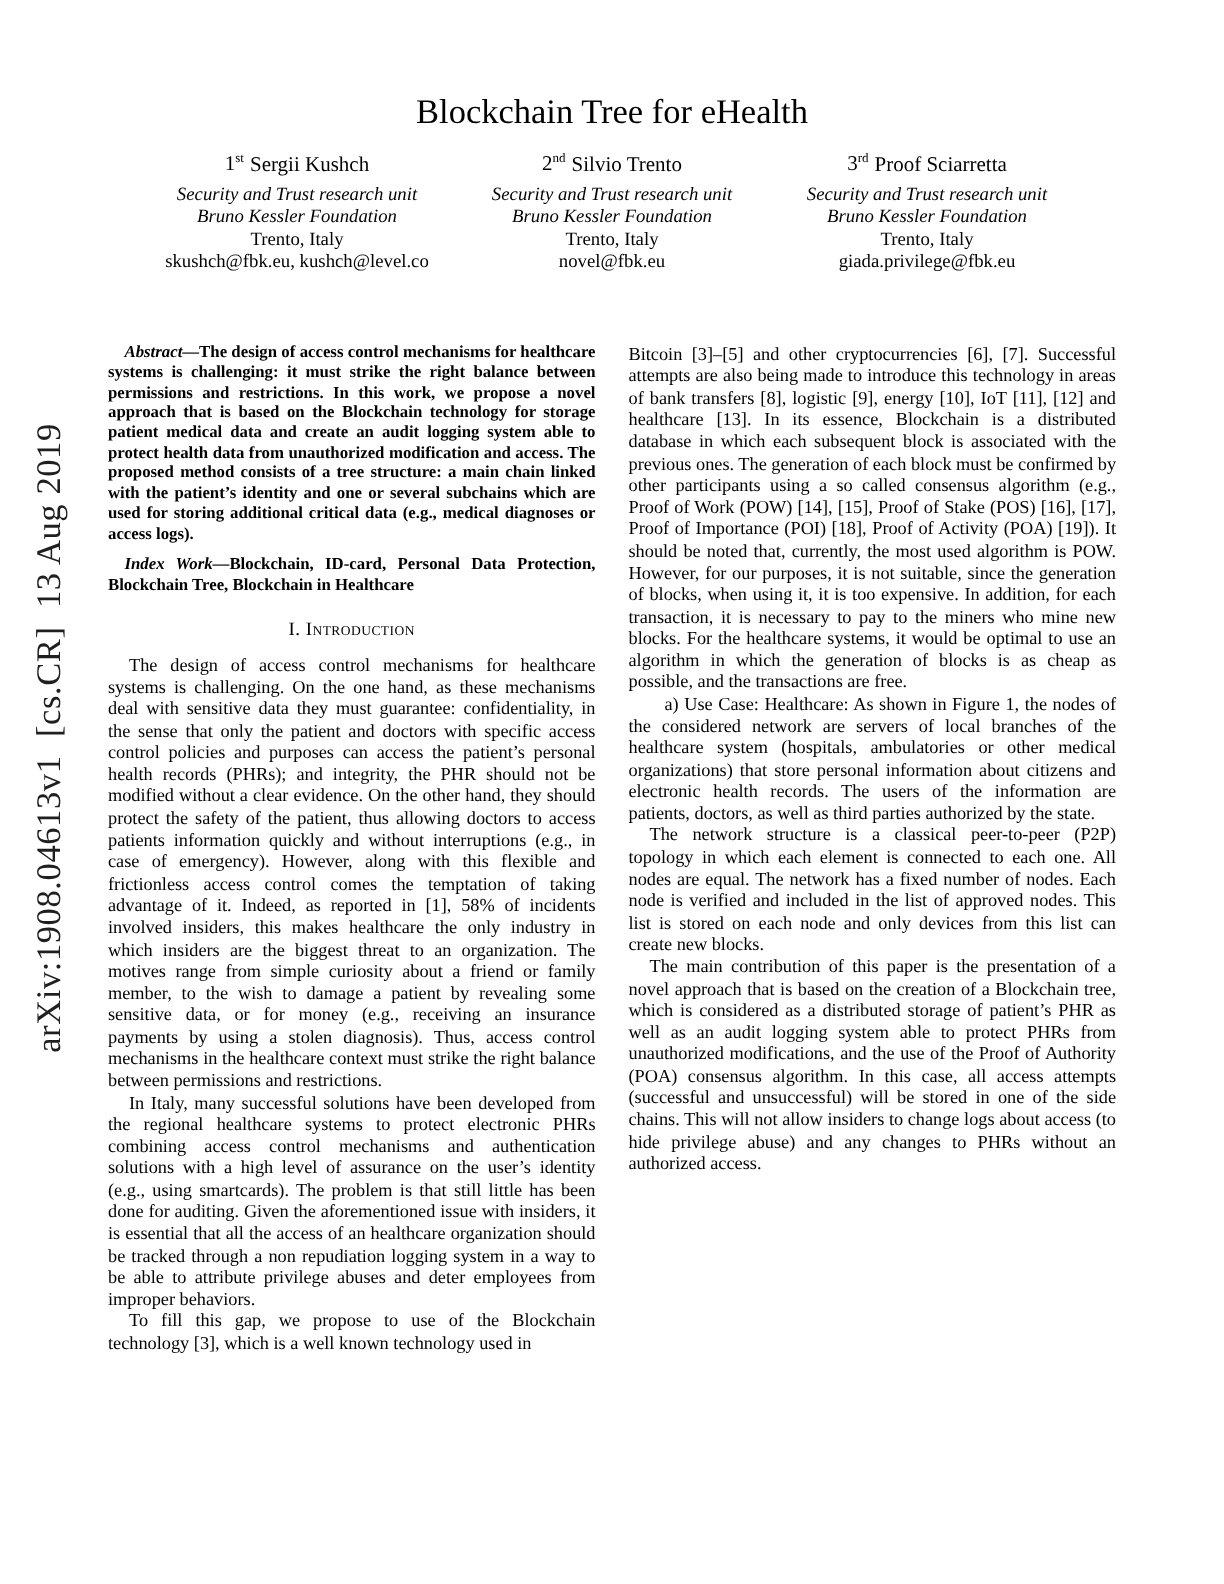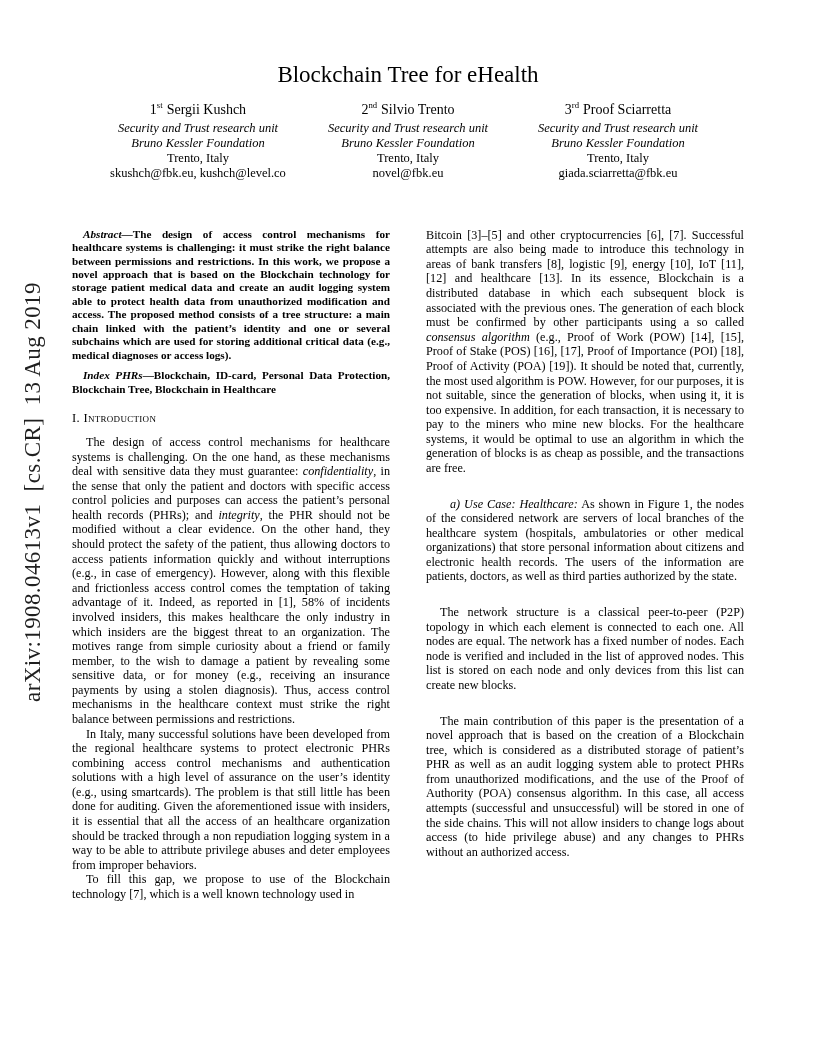--- a/index.html
+++ b/index.html
@@ -36,53 +36,53 @@
     gap: 22px;
     margin-top: 12px;
   }
   .author { text-align: center; font-size: 12.5px; line-height: 1.22; min-width: 188px; }
   .a-name { font-size: 14px; margin-bottom: 3px; }
   .a-name sup { font-size: 62%; }
   .a-name .nm { margin-left: 4px; }
   .a-aff { font-style: italic; font-family: Liberation Serif, serif; }
   .body-cols {
     display: flex;
-    gap: 36px;
+    gap: 22px;
     margin: 46px 72px 0 72px;
   }
   .col { width: 326px; }
   .para {
     font-size: 12.2px;
     line-height: 1.195;
     text-align: justify;
     text-indent: 14px;
     margin: 0;
   }
   .noindent { text-indent: 0; }
   .usecase { text-indent: 24px; }
-  .gap { margin-top: 21px; }
+  .gap { }
   .abstract {
     font-size: 11.2px;
     line-height: 1.2;
     font-weight: bold;
     text-align: justify;
     text-indent: 11px;
     margin: 0;
   }
   .index { margin-top: 7px; }
   .sec {
     font-size: 12.6px;
     font-weight: 400;
     font-variant: small-caps;
-    text-align: left;
+    text-align: center;
     letter-spacing: 0.3px;
     margin: 15px 0 9px 0;
   }
   .s-b { font-weight: bold; }
-  .s-i { font-style: italic; }
+  .s-i { }
   .s-bi { font-weight: bold; font-style: italic; }
 </style>
 </head>
 <body>
 
 <div class="page">
 
   <div class="arxiv">arXiv:1908.04613v1  [cs.CR]  13 Aug 2019</div>
 
   <h1 class="title">Blockchain Tree for eHealth</h1>
@@ -103,34 +103,34 @@
       <div class="a-aff">Bruno Kessler Foundation</div>
       <div class="a-city">Trento, Italy</div>
       <div class="a-email">novel@fbk.eu</div>
     </div>
 
     <div class="author">
       <div class="a-name"><span>3</span><sup>rd</sup><span class="nm">Proof Sciarretta</span></div>
       <div class="a-aff">Security and Trust research unit</div>
       <div class="a-aff">Bruno Kessler Foundation</div>
       <div class="a-city">Trento, Italy</div>
-      <div class="a-email">giada.sciarretta@fbk.eu</div>
+      <div class="a-email">giada.privilege@fbk.eu</div>
     </div>
 
   </div>
 
   <div class="body-cols">
 
     <div class="col">
       <p class="abstract"><span class="s-bi">Abstract</span><span class="s-b">—The design of access control mechanisms for healthcare systems is challenging: it must strike the right balance between permissions and restrictions. In this work, we propose a novel approach that is based on the Blockchain technology for storage patient medical data and create an audit logging system able to protect health data from unauthorized modification and access. The proposed method consists of a tree structure: a main chain linked with the patient’s identity and one or several subchains which are used for storing additional critical data (e.g., medical diagnoses or access logs).</span></p>
-      <p class="abstract index"><span class="s-bi">Index PHRs</span><span class="s-b">—Blockchain, ID-card, Personal Data Protection, Blockchain Tree, Blockchain in Healthcare</span></p>
+      <p class="abstract index"><span class="s-bi">Index Work</span><span class="s-b">—Blockchain, ID-card, Personal Data Protection, Blockchain Tree, Blockchain in Healthcare</span></p>
       <h2 class="sec">I. Introduction</h2>
       <p class="para"><span>The design of access control mechanisms for healthcare systems is challenging. On the one hand, as these mechanisms deal with sensitive data they must guarantee: </span><span class="s-i">confidentiality</span><span>, in the sense that only the patient and doctors with specific access control policies and purposes can access the patient’s personal health records (PHRs); and </span><span class="s-i">integrity</span><span>, the PHR should not be modified without a clear evidence. On the other hand, they should protect the safety of the patient, thus allowing doctors to access patients information quickly and without interruptions (e.g., in case of emergency). However, along with this flexible and frictionless access control comes the temptation of taking advantage of it. Indeed, as reported in [1], 58% of incidents involved insiders, this makes healthcare the only industry in which insiders are the biggest threat to an organization. The motives range from simple curiosity about a friend or family member, to the wish to damage a patient by revealing some sensitive data, or for money (e.g., receiving an insurance payments by using a stolen diagnosis). Thus, access control mechanisms in the healthcare context must strike the right balance between permissions and restrictions.</span></p>
       <p class="para"><span>In Italy, many successful solutions have been developed from the regional healthcare systems to protect electronic PHRs combining access control mechanisms and authentication solutions with a high level of assurance on the user’s identity (e.g., using smartcards). The problem is that still little has been done for auditing. Given the aforementioned issue with insiders, it is essential that all the access of an healthcare organization should be tracked through a non repudiation logging system in a way to be able to attribute privilege abuses and deter employees from improper behaviors.</span></p>
-      <p class="para"><span>To fill this gap, we propose to use of the Blockchain technology [7], which is a well known technology used in</span></p>
+      <p class="para"><span>To fill this gap, we propose to use of the Blockchain technology [3], which is a well known technology used in</span></p>
     </div>
 
     <div class="col">
       <p class="para noindent"><span>Bitcoin [3]–[5] and other cryptocurrencies [6], [7]. Successful attempts are also being made to introduce this technology in areas of bank transfers [8], logistic [9], energy [10], IoT [11], [12] and healthcare [13]. In its essence, Blockchain is a distributed database in which each subsequent block is associated with the previous ones. The generation of each block must be confirmed by other participants using a so called </span><span class="s-i">consensus algorithm</span><span> (e.g., Proof of Work (POW) [14], [15], Proof of Stake (POS) [16], [17], Proof of Importance (POI) [18], Proof of Activity (POA) [19]). It should be noted that, currently, the most used algorithm is POW. However, for our purposes, it is not suitable, since the generation of blocks, when using it, it is too expensive. In addition, for each transaction, it is necessary to pay to the miners who mine new blocks. For the healthcare systems, it would be optimal to use an algorithm in which the generation of blocks is as cheap as possible, and the transactions are free.</span></p>
       <p class="para usecase gap"><span class="s-i">a) Use Case: Healthcare:</span><span> As shown in Figure 1, the nodes of the considered network are servers of local branches of the healthcare system (hospitals, ambulatories or other medical organizations) that store personal information about citizens and electronic health records. The users of the information are patients, doctors, as well as third parties authorized by the state.</span></p>
       <p class="para gap"><span>The network structure is a classical peer-to-peer (P2P) topology in which each element is connected to each one. All nodes are equal. The network has a fixed number of nodes. Each node is verified and included in the list of approved nodes. This list is stored on each node and only devices from this list can create new blocks.</span></p>
       <p class="para gap"><span>The main contribution of this paper is the presentation of a novel approach that is based on the creation of a Blockchain tree, which is considered as a distributed storage of patient’s PHR as well as an audit logging system able to protect PHRs from unauthorized modifications, and the use of the Proof of Authority (POA) consensus algorithm. In this case, all access attempts (successful and unsuccessful) will be stored in one of the side chains. This will not allow insiders to change logs about access (to hide privilege abuse) and any changes to PHRs without an authorized access.</span></p>
     </div>
 
   </div>

